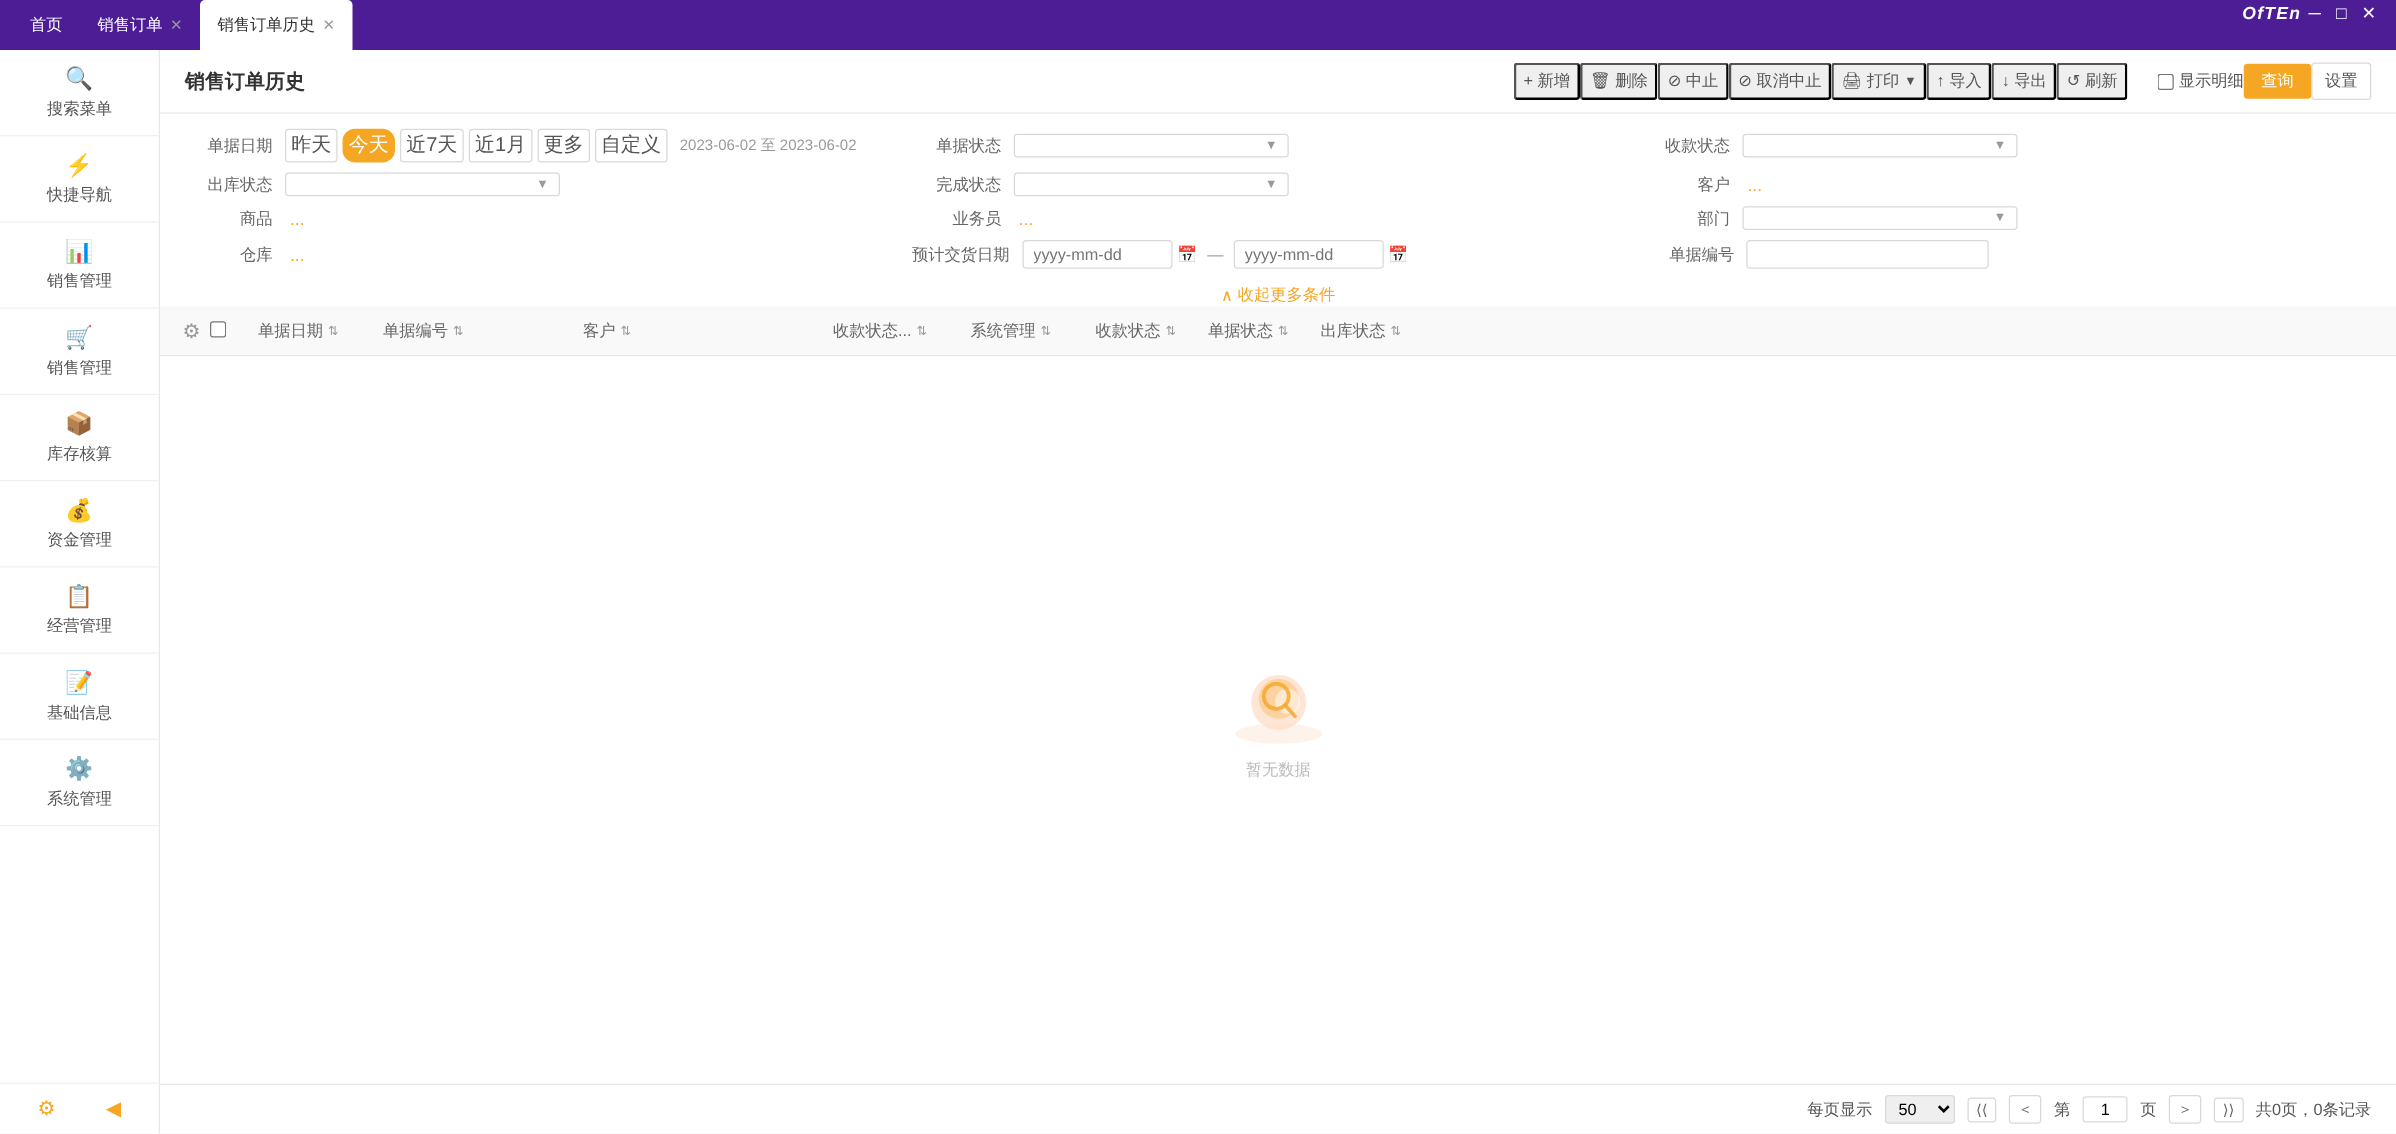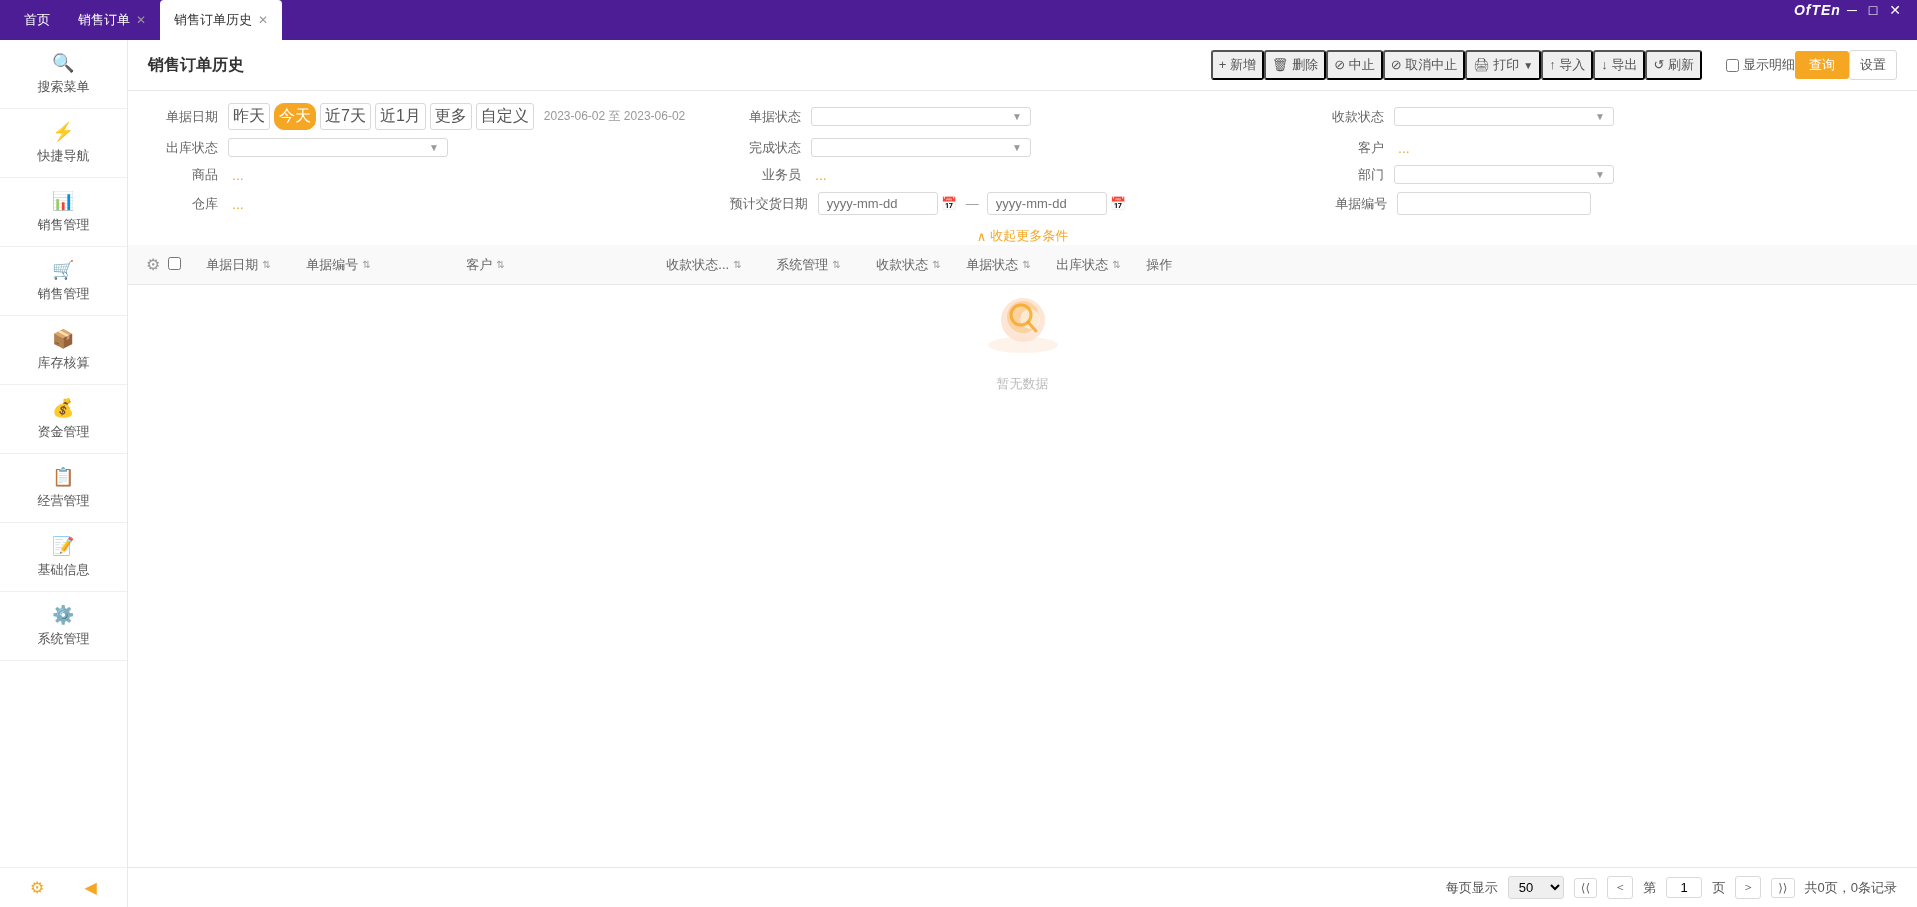--- a/index.html
+++ b/index.html
@@ -294,23 +294,23 @@
     .col-docstatus { width: 90px; }
     .col-outstatus { width: 90px; }
     .col-action { flex: 1; text-align: right; padding-right: 10px; }
 
     
     .empty-state {
       flex: 1;
       display: flex;
       flex-direction: column;
       align-items: center;
+      justify-content: center;
       color: #bbb;
       font-size: 13px;
-      gap: 10px;
     }
 
     
     .pagination {
       background: #fff;
       border-top: 1px solid #e8e8e8;
       padding: 8px 20px;
       display: flex;
       align-items: center;
       justify-content: flex-end;
@@ -583,23 +583,20 @@
           <span class="th-sort">⇅</span>
         </div>
         <div class="th-cell col-docstatus">
           <span>单据状态</span>
           <span class="th-sort">⇅</span>
         </div>
         <div class="th-cell col-outstatus">
           <span>出库状态</span>
           <span class="th-sort">⇅</span>
         </div>
-        <div class="th-cell col-action">
-          <span>操作</span>
-        </div>
       </div>
 
       <div class="empty-state">
         <svg width="90" height="80" viewBox="0 0 90 80">
 
           <ellipse cx="45" cy="60" rx="35" ry="8" fill="#fde8d8" opacity="0.5"></ellipse>
           <circle cx="45" cy="35" r="22" fill="#fddcc4" opacity="0.7"></circle>
           <circle cx="45" cy="32" r="16" fill="#f5a623" opacity="0.3"></circle>
           <circle cx="52" cy="34" r="10" fill="#fff" opacity="0.5"></circle>
 

